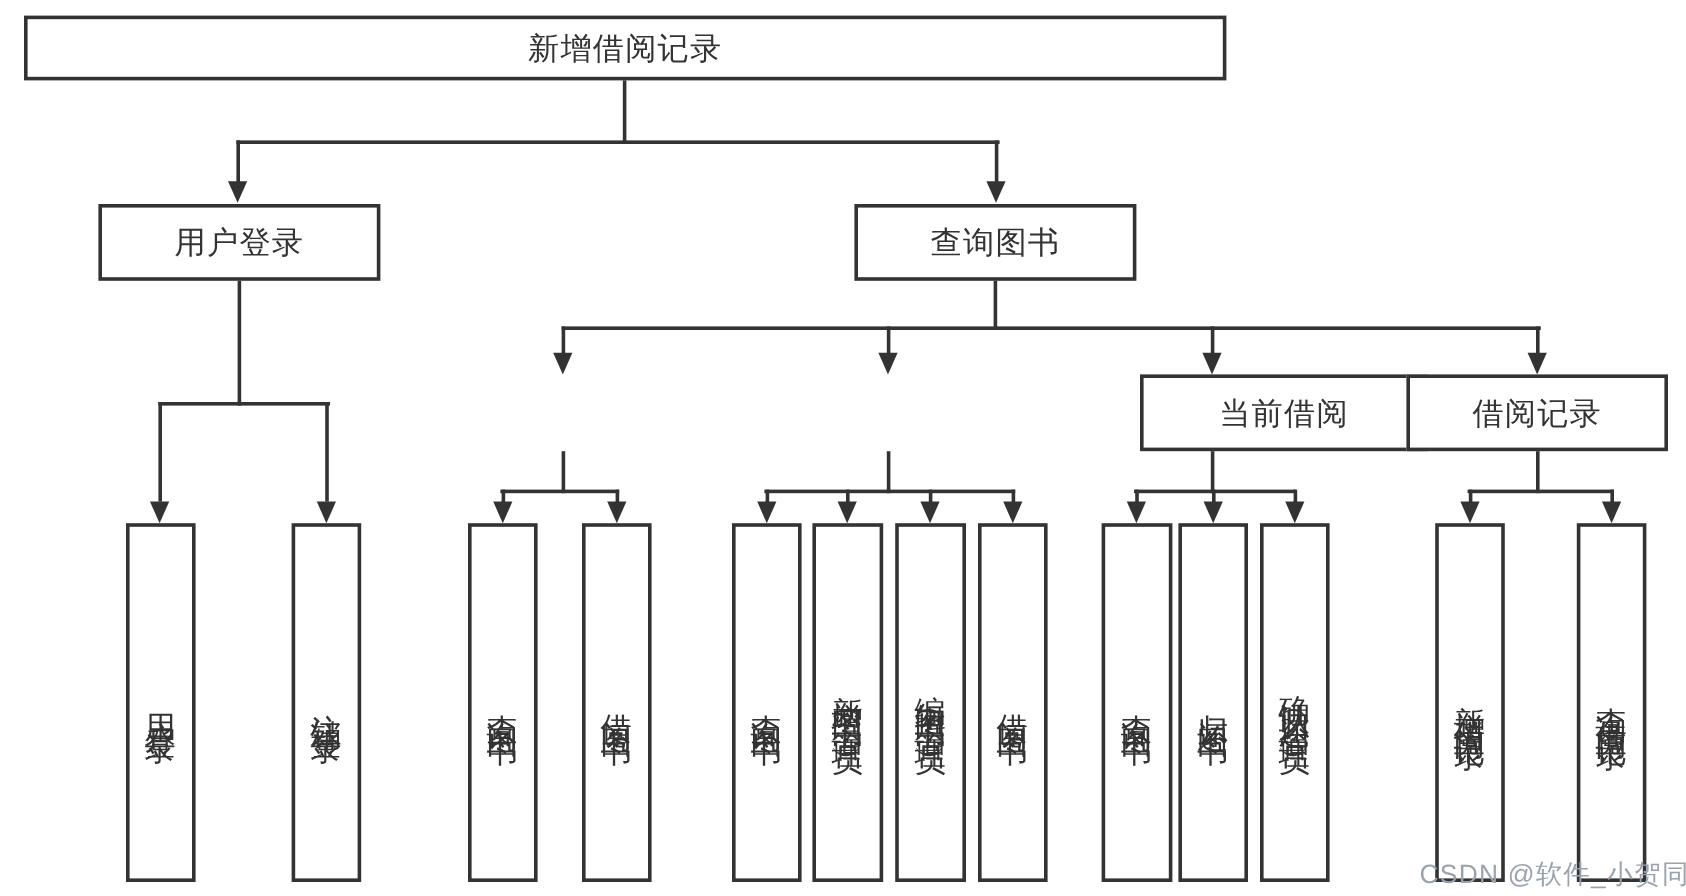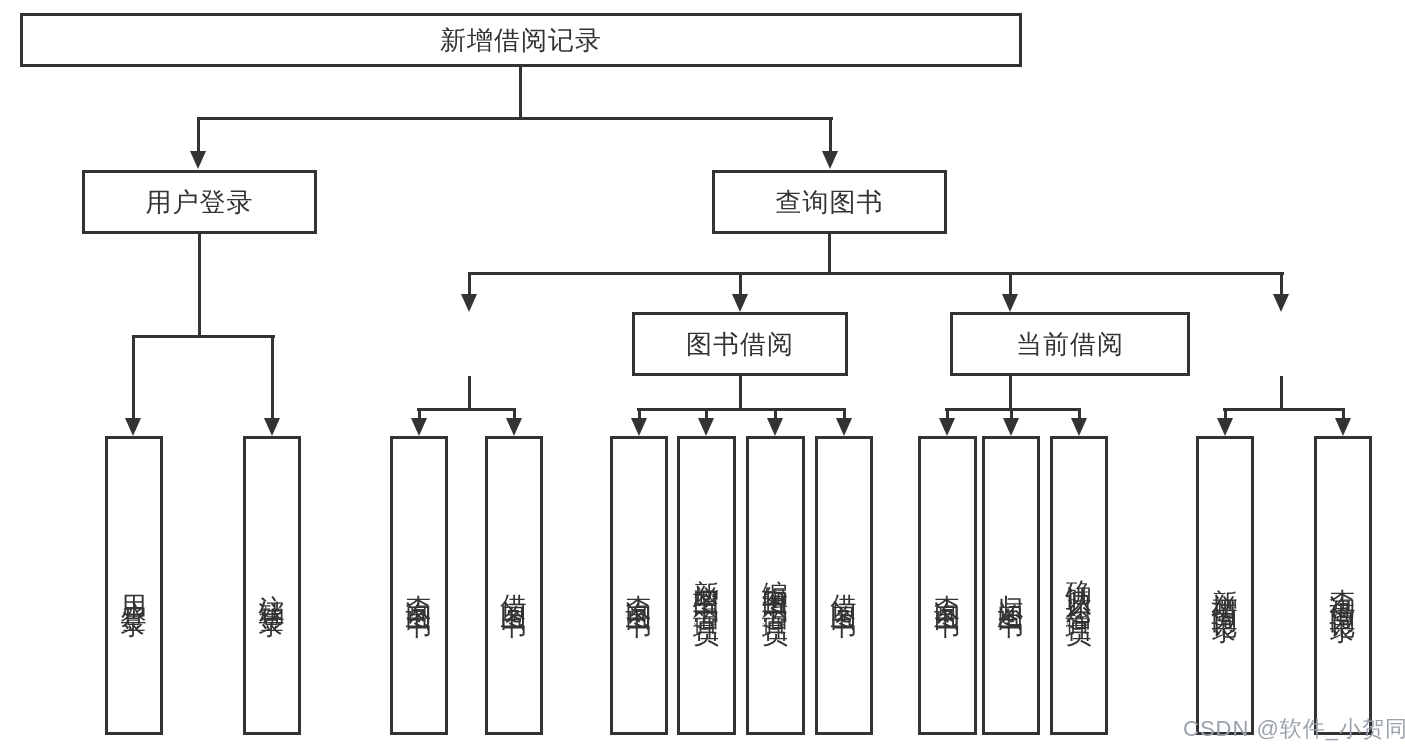--- a/index.html
+++ b/index.html
@@ -56,22 +56,22 @@
   <div class="hl" style="left:468px;top:272px;width:816px"></div>
   <div class="vl" style="left:468px;top:272px;height:24px"></div>
   <div class="ah" style="left:461px;top:294px"></div>
   <div class="vl" style="left:739px;top:272px;height:24px"></div>
   <div class="ah" style="left:732px;top:294px"></div>
   <div class="vl" style="left:1009px;top:272px;height:24px"></div>
   <div class="ah" style="left:1002px;top:294px"></div>
   <div class="vl" style="left:1280px;top:272px;height:24px"></div>
   <div class="ah" style="left:1273px;top:294px"></div>
 
-  <div class="box" style="left:632px;top:312px;width:216px;height:64px">图书借阅</div>
   <div class="box" style="left:950px;top:312px;width:240px;height:64px">当前借阅</div>
+  <div class="box" style="left:1172px;top:312px;width:218px;height:64px">借阅记录</div>
 
   <div class="vl" style="left:468px;top:376px;height:35px"></div>
   <div class="hl" style="left:417px;top:408px;width:99px"></div>
   <div class="vl" style="left:418px;top:408px;height:12px"></div>
   <div class="ah" style="left:411px;top:418px"></div>
   <div class="vl" style="left:513px;top:408px;height:12px"></div>
   <div class="ah" style="left:506px;top:418px"></div>
 
   <div class="vl" style="left:739px;top:376px;height:35px"></div>
   <div class="hl" style="left:637px;top:408px;width:209px"></div>

